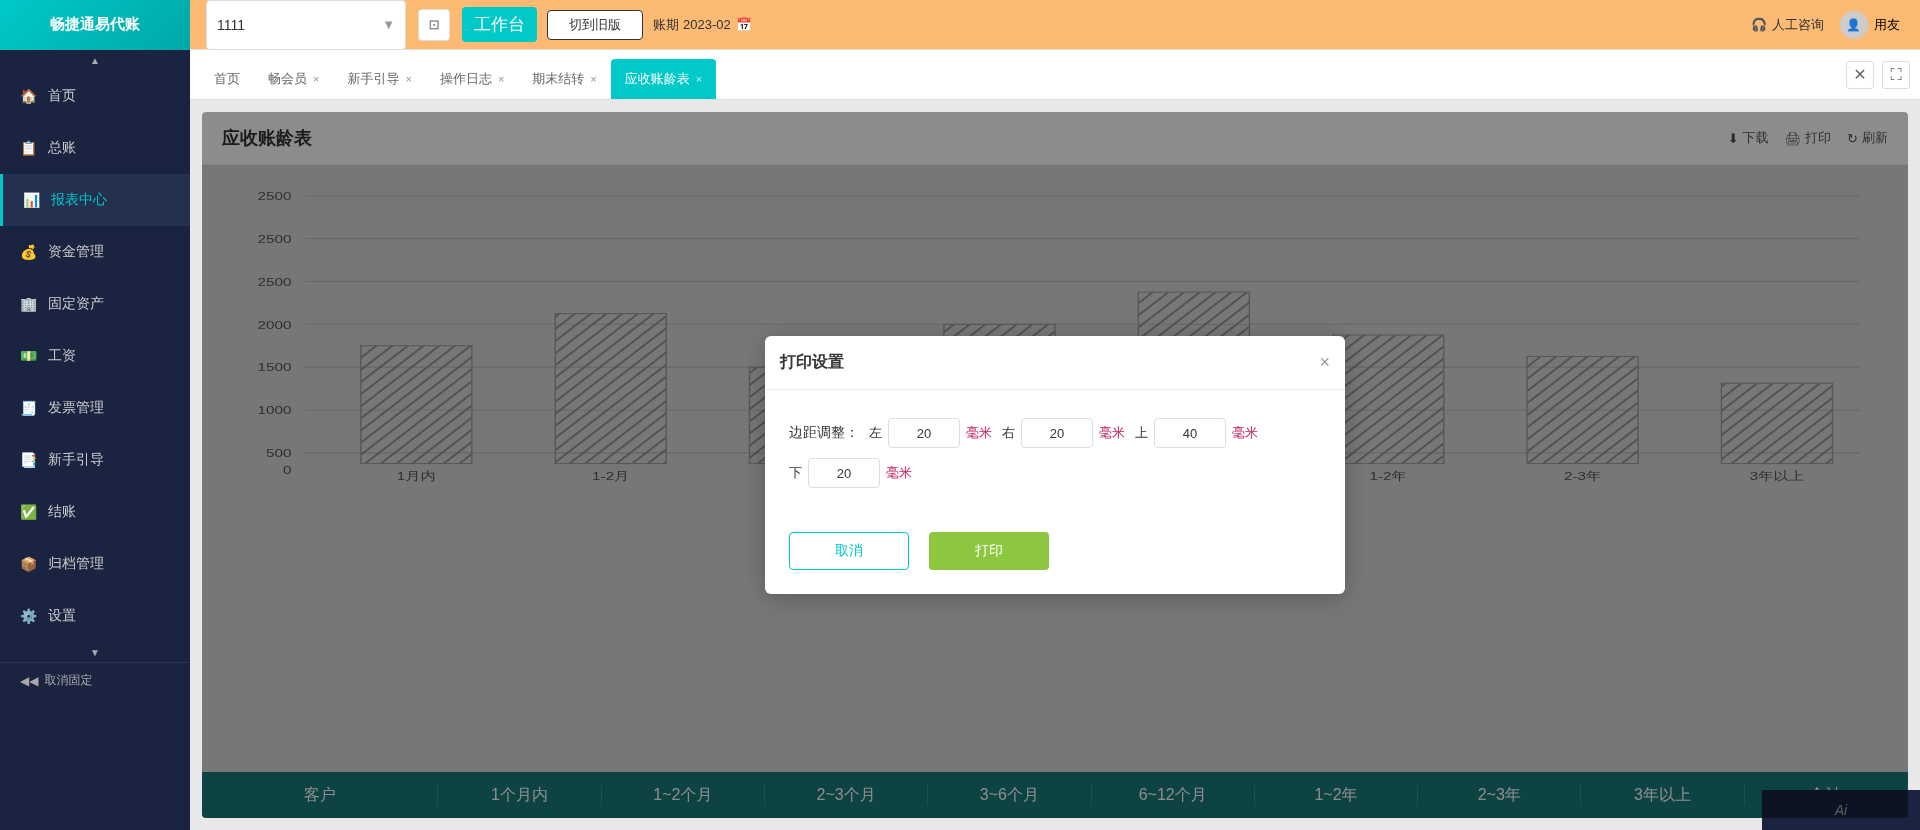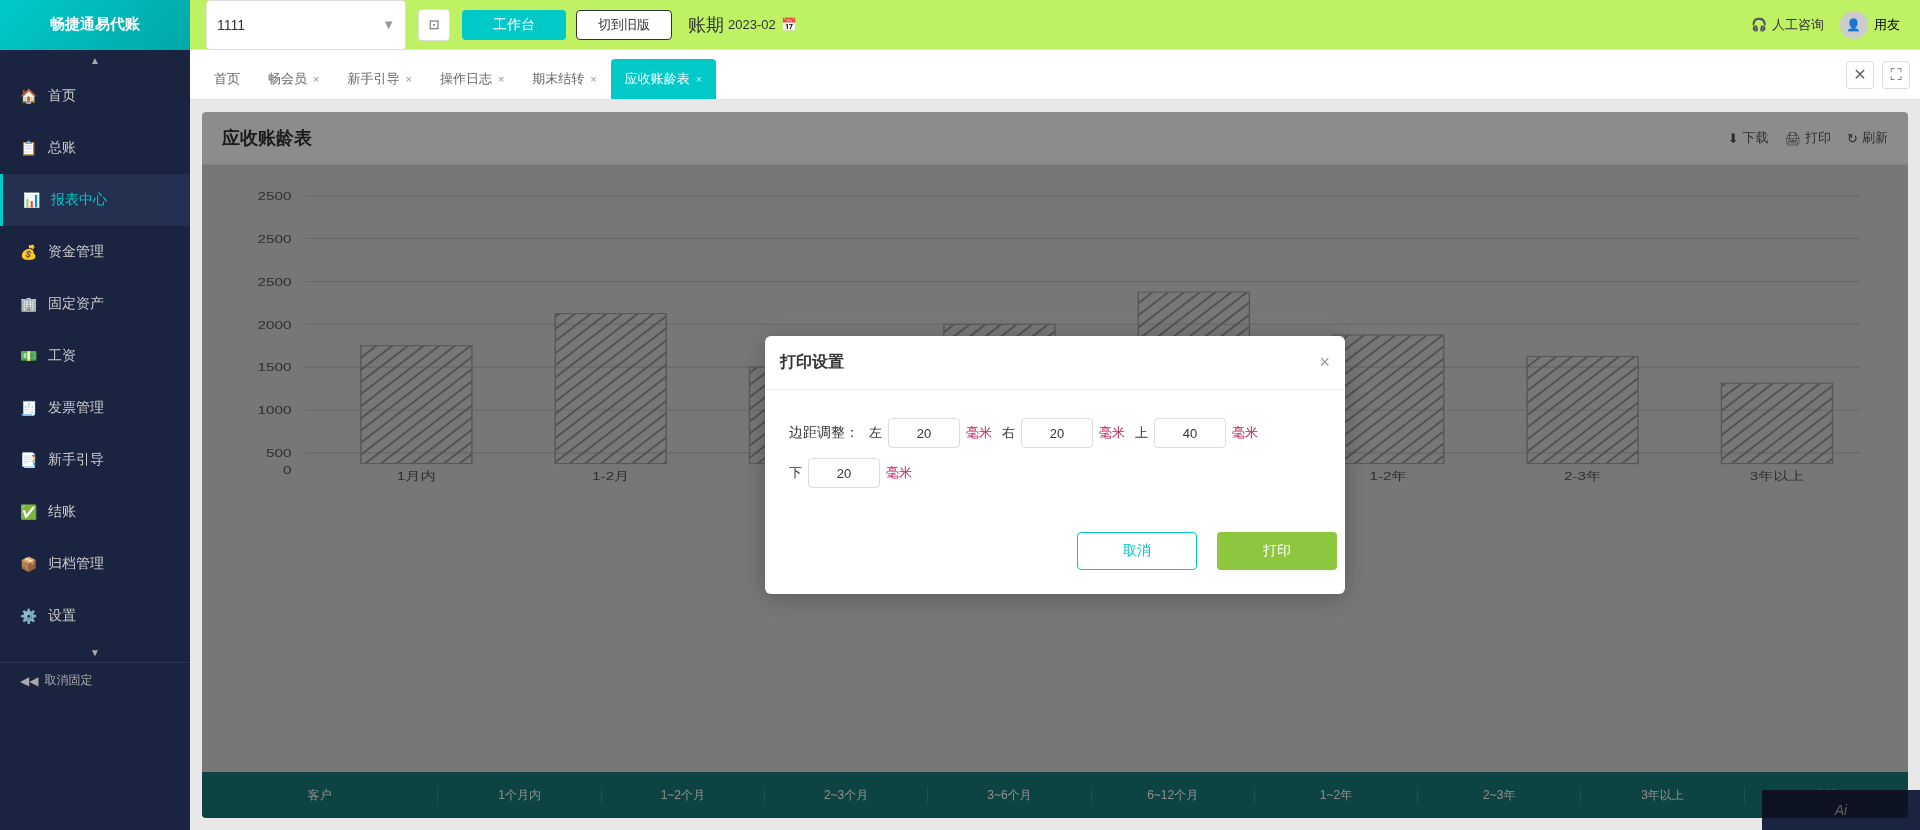--- a/index.html
+++ b/index.html
@@ -1,21 +1,21 @@
 <!DOCTYPE html>
 <html><head>
   <meta charset="utf-8">
   <style>
     * { box-sizing: border-box; margin: 0; padding: 0; }
     body { font-family: 'Microsoft YaHei', Arial, sans-serif; font-size: 13px; background: #f0f0f0; width: 1920px; height: 830px; overflow: hidden; display: flex; flex-direction: column; }
 
     
     .top-header {
       height: 50px;
-      background: #bef264;
+      background: #fdba74;
       display: flex;
       align-items: center;
       border-bottom: 1px solid #e0e0e0;
       flex-shrink: 0;
     }
     .logo-area {
       width: 190px;
       height: 50px;
       background: linear-gradient(135deg, #00c9c8, #00a8a8);
       display: flex;
@@ -65,38 +65,38 @@
       align-items: center;
       justify-content: center;
       color: #666;
     }
     .workbench-btn {
       margin-left: 12px;
       background: #00c9c8;
       color: #fff;
       border: none;
       border-radius: 4px;
-      padding: 6px 31px;
-      font-size: 14px;
+      padding: 6px 12px;
+      font-size: 17px;
       cursor: pointer;
     }
     .switch-old-btn {
       margin-left: 10px;
       border: 1px solid #333;
       background: #fff;
       color: #333;
       border-radius: 4px;
       padding: 5px 21px;
       font-size: 13px;
       cursor: pointer;
     }
     .period-label {
-      margin-left: 16px;
-      color: #333;
-      font-size: 18px;
+      margin-left: 10px;
+      color: #333;
+      font-size: 13px;
     }
     .period-value {
       color: #333;
       font-size: 13px;
       margin-left: 4px;
     }
     .calendar-icon {
       margin-left: 6px;
       color: #666;
     }
@@ -316,21 +316,21 @@
       right: 0;
       height: 46px;
       background: #1a7a7a;
       display: flex;
       align-items: center;
     }
     .table-cell {
       flex: 1;
       text-align: center;
       color: #fff;
-      font-size: 12px;
+      font-size: 16px;
       border-right: 1px solid #2a9a9a;
       padding: 0 8px;
     }
     .table-cell:first-child { flex: 1.5; }
 
     
     .modal-overlay {
       position: absolute;
       top: 0; left: 0; right: 0; bottom: 0;
       background: rgba(0,0,0,0.45);
@@ -394,23 +394,23 @@
       text-align: center;
       font-size: 13px;
       color: #333;
     }
     .margin-unit {
       font-size: 13px;
       color: #be185d;
     }
     .dialog-footer {
       display: flex;
-      justify-content: flex-end;
+      justify-content: flex-start;
       gap: 20px;
-      padding: 16px 8px 24px;
+      padding: 16px 24px 24px;
     }
     .btn-cancel {
       width: 120px;
       height: 38px;
       border: 1px solid #00c9c8;
       background: #fff;
       color: #00c9c8;
       border-radius: 4px;
       font-size: 14px;
       cursor: pointer;

